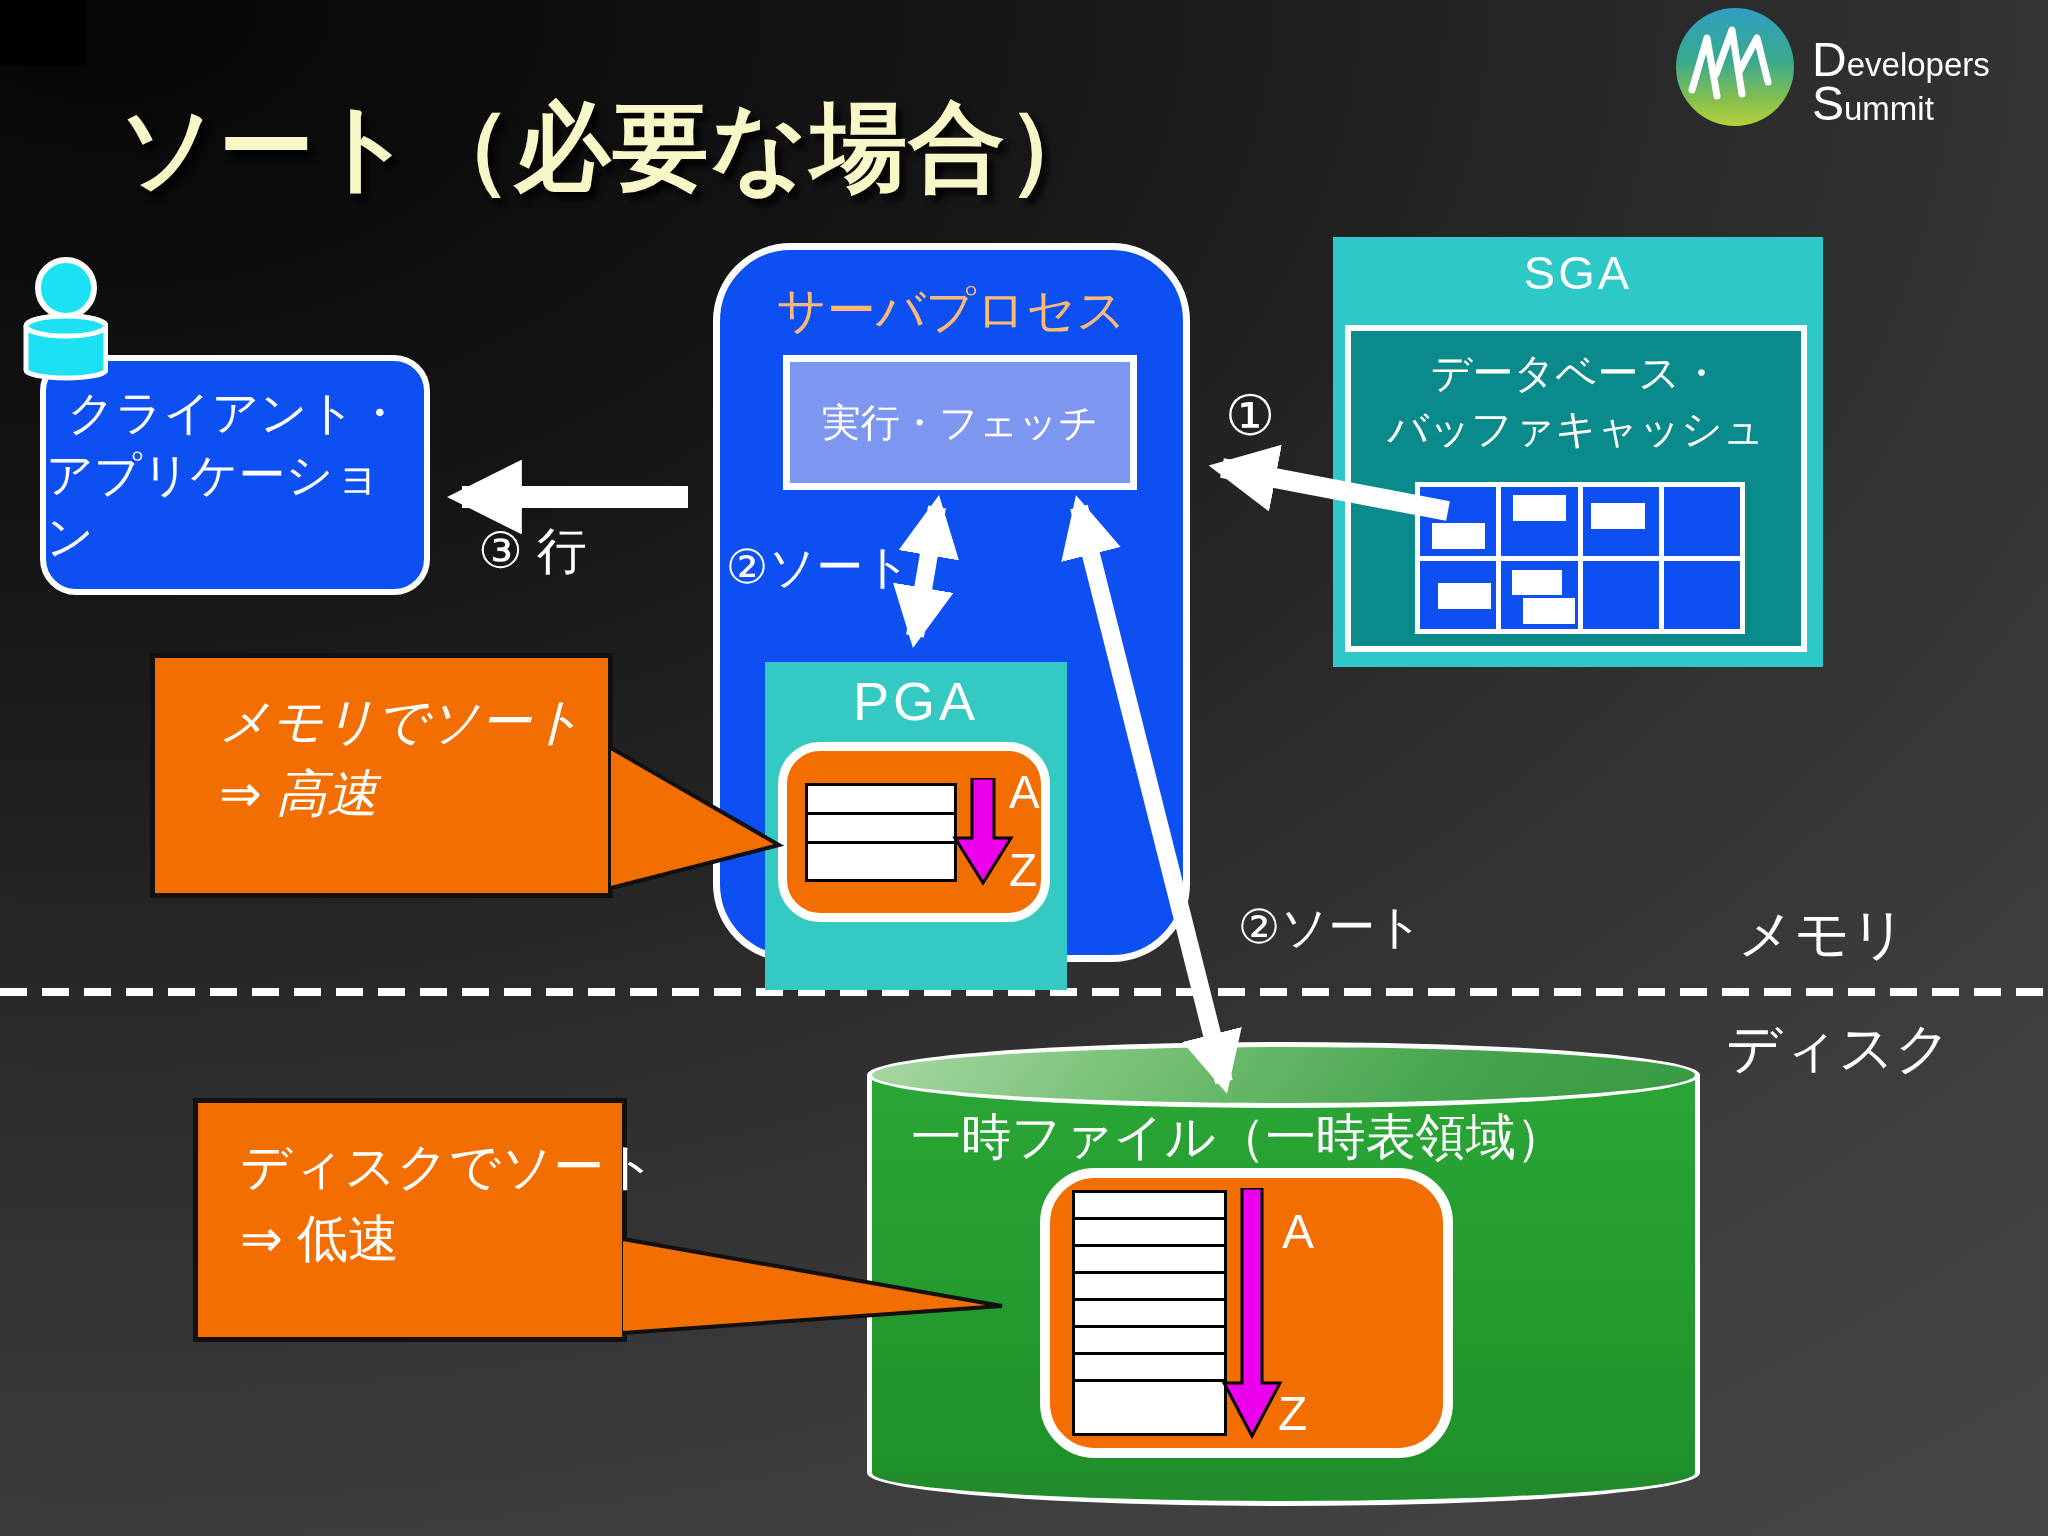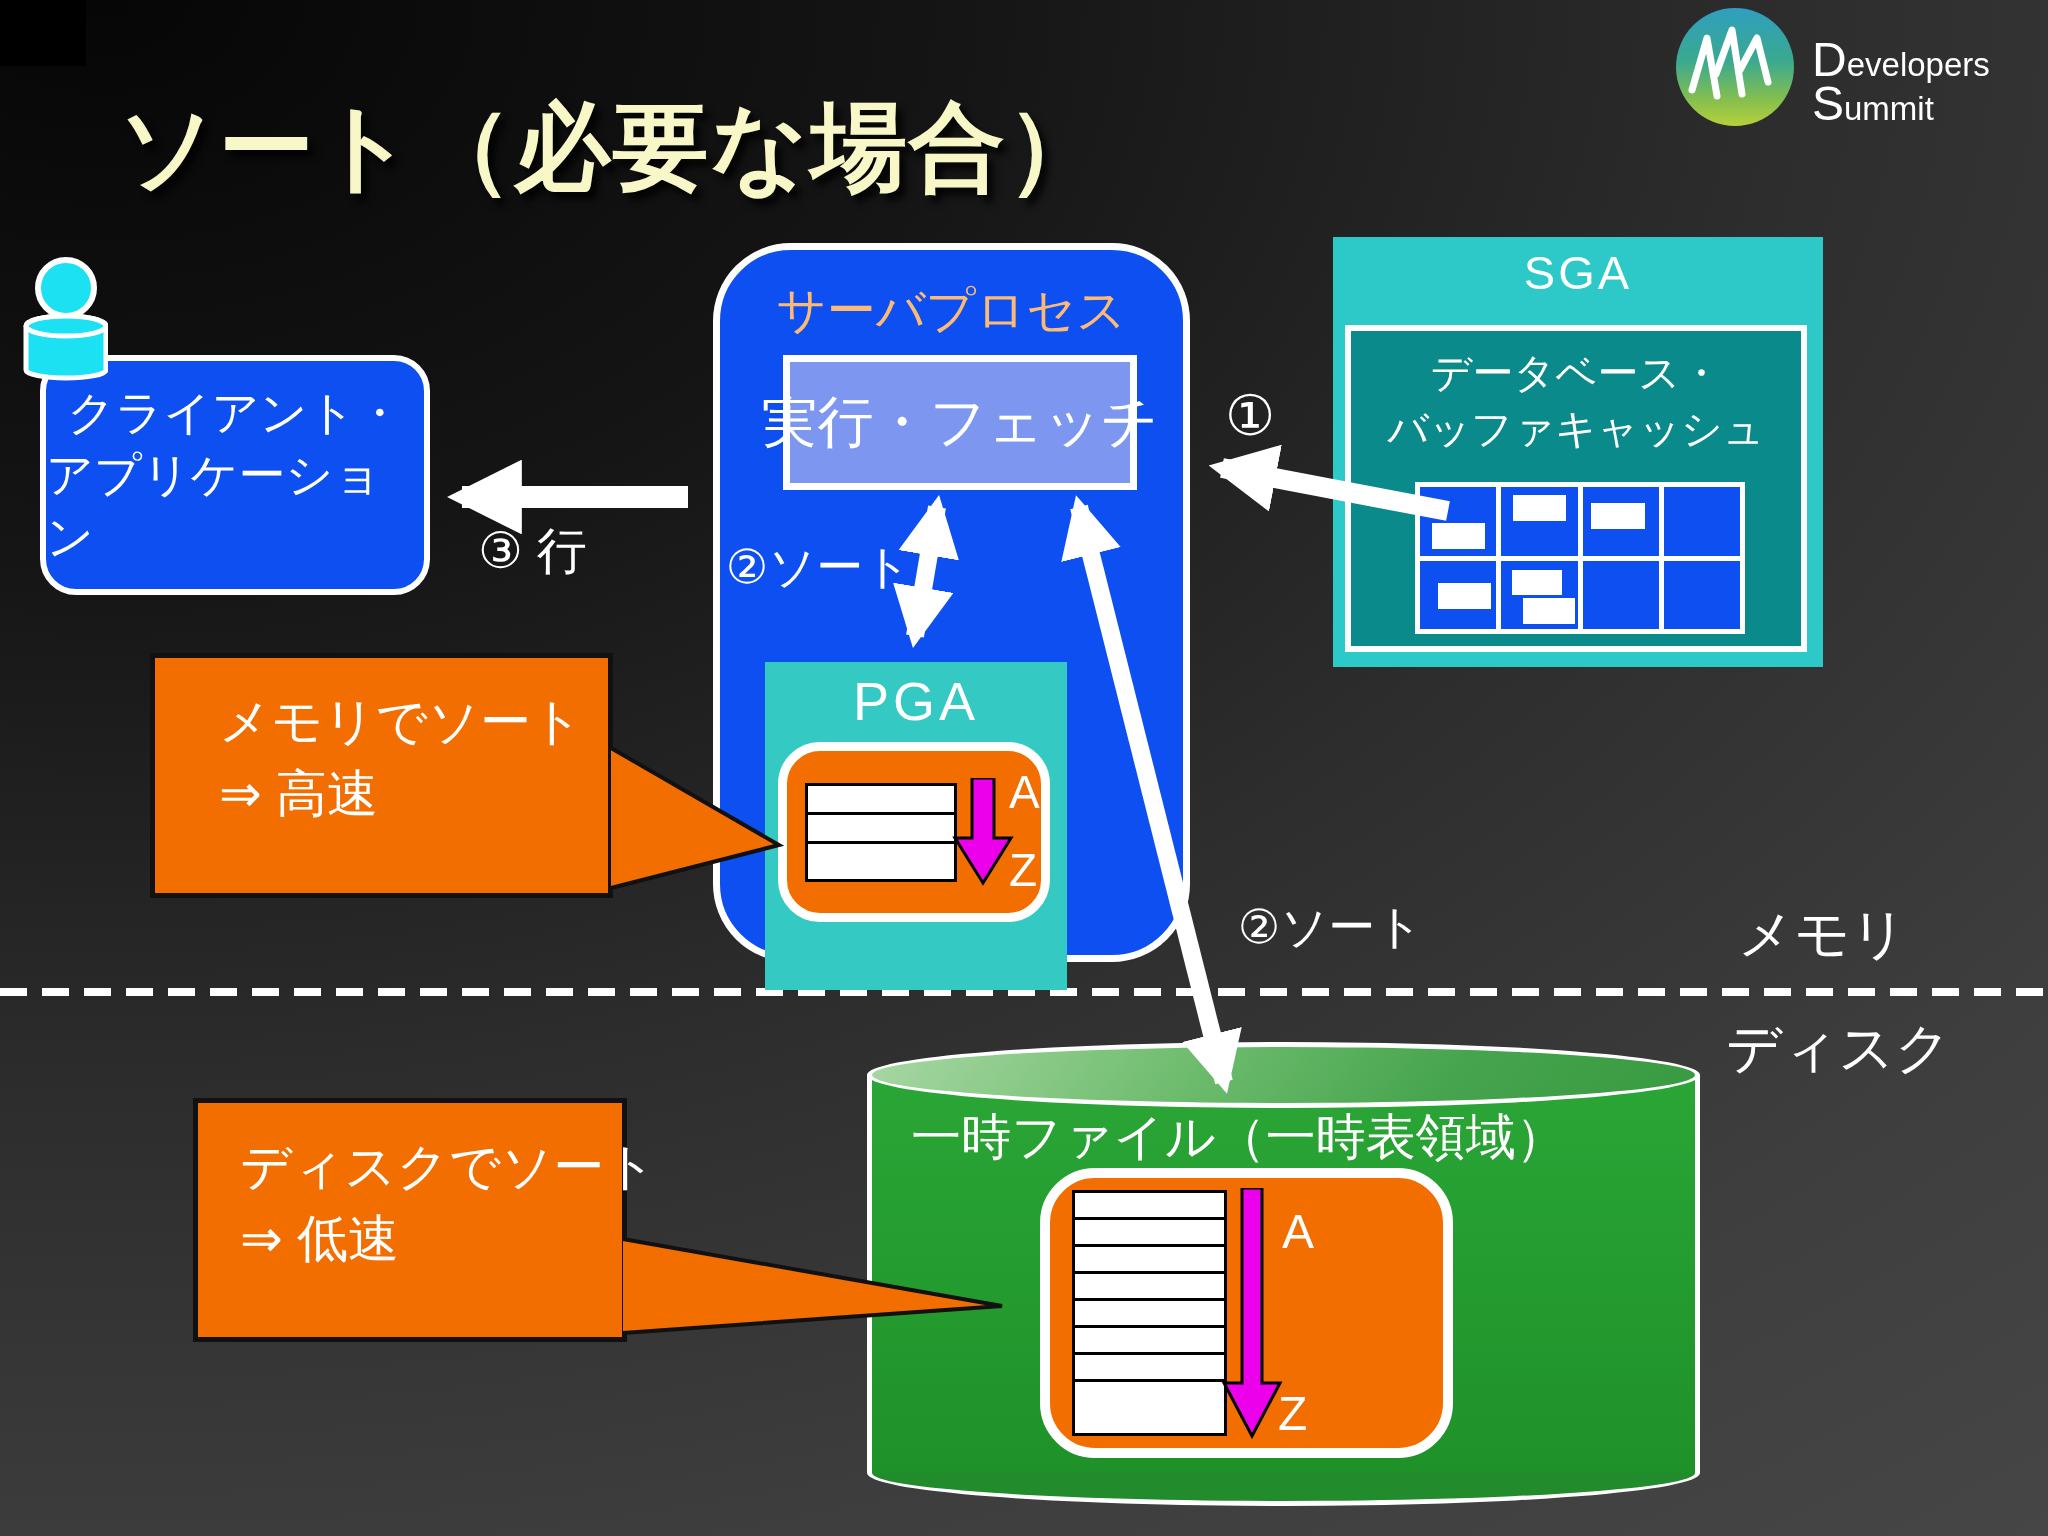--- a/index.html
+++ b/index.html
@@ -24,21 +24,21 @@
   .person{position:absolute;left:22px;top:256px;z-index:22;}
   
   .client-box{position:absolute;left:40px;top:355px;width:390px;height:240px;background:#0d4ff0;
     border:6px solid #fff;border-radius:36px;color:#fff;display:flex;flex-direction:column;
     justify-content:center;align-items:center;font-size:47px;line-height:62px;z-index:21;}
   
   .server-box{position:absolute;left:713px;top:243px;width:477px;height:719px;background:#0d4ff0;
     border:7px solid #fff;border-radius:78px;z-index:10;}
   .server-title{position:absolute;left:0;right:0;top:28px;text-align:center;color:#fdba74;font-size:49px;}
   .exec-box{position:absolute;left:63px;top:105px;width:354px;height:135px;background:#7d96f0;
-    border:7px solid #fff;display:flex;align-items:center;justify-content:center;color:#fff;font-size:56px;white-space:nowrap;}
+    border:7px solid #fff;display:flex;align-items:center;justify-content:center;color:#fff;font-size:39px;white-space:nowrap;}
   .pga-box{position:absolute;left:45px;top:412px;width:302px;height:328px;background:#34c9c3;}
   .pga-title{text-align:center;color:#fff;font-size:54px;margin-top:8px;letter-spacing:4px;}
   .pga-orange{position:absolute;left:13px;top:80px;width:272px;height:180px;background:#f36e00;
     border:9px solid #fff;border-radius:42px;}
   .sort-table{position:absolute;border:3px solid #000;background:#fff;}
   .sort-table .row{background:#fff;border-bottom:3px solid #000;}
   .sort-table .row:last-child{border-bottom:none;}
   .pga-table{left:18px;top:32px;width:152px;height:99px;}
   .pga-table .row{height:29px;}
   .az{position:absolute;color:#fff;font-size:46px;line-height:1;}
@@ -47,21 +47,21 @@
   .sga-title{text-align:center;color:#fff;font-size:47px;margin-top:8px;letter-spacing:3px;}
   .sga-inner{position:absolute;left:12px;top:88px;width:462px;height:327px;background:#0a8a8a;border:6px solid #fff;}
   .sga-line{text-align:center;color:#fff;font-size:41px;line-height:56px;white-space:nowrap;}
   .sga-line.first{margin-top:14px;}
   .sga-grid{position:absolute;left:64px;top:151px;width:330px;height:152px;background:#fff;border:5px solid #fff;
     display:grid;grid-template-columns:repeat(4,1fr);grid-template-rows:repeat(2,1fr);gap:5px;}
   .sga-cell{background:#0d4ff0;position:relative;}
   .blk{position:absolute;background:#fff;}
   
   .callout{position:absolute;background:#f36e00;border:5px solid #111;color:#fff;z-index:15;}
-  .callout1{left:150px;top:653px;width:463px;height:245px;padding:28px 0 0 64px;}
+  .callout1{left:150px;top:653px;width:463px;height:245px;padding:28px 0 0 64px;font-style:italic;}
   .callout2{left:193px;top:1098px;width:434px;height:244px;padding:28px 0 0 42px;}
   .callout .c-line{font-size:51px;line-height:72px;white-space:nowrap;}
   
   .cyl{position:absolute;left:867px;top:1042px;width:743px;height:465px;z-index:8;}
   .cyl-bottom{position:absolute;left:0;top:398px;width:833px;height:66px;border-radius:50%;
     background:#228c2c;border:5px solid #fff;}
   .cyl-body{position:absolute;left:0;top:33px;width:833px;height:398px;
     background:linear-gradient(to bottom,#2aa636,#1f9129);border-left:5px solid #fff;border-right:5px solid #fff;}
   .cyl-top{position:absolute;left:0;top:0;width:833px;height:66px;border-radius:50%;
     background:linear-gradient(125deg,#a8d8a4 0%,#6cbb6c 40%,#46a44e 70%,#379a40 100%);border:5px solid #fff;}

